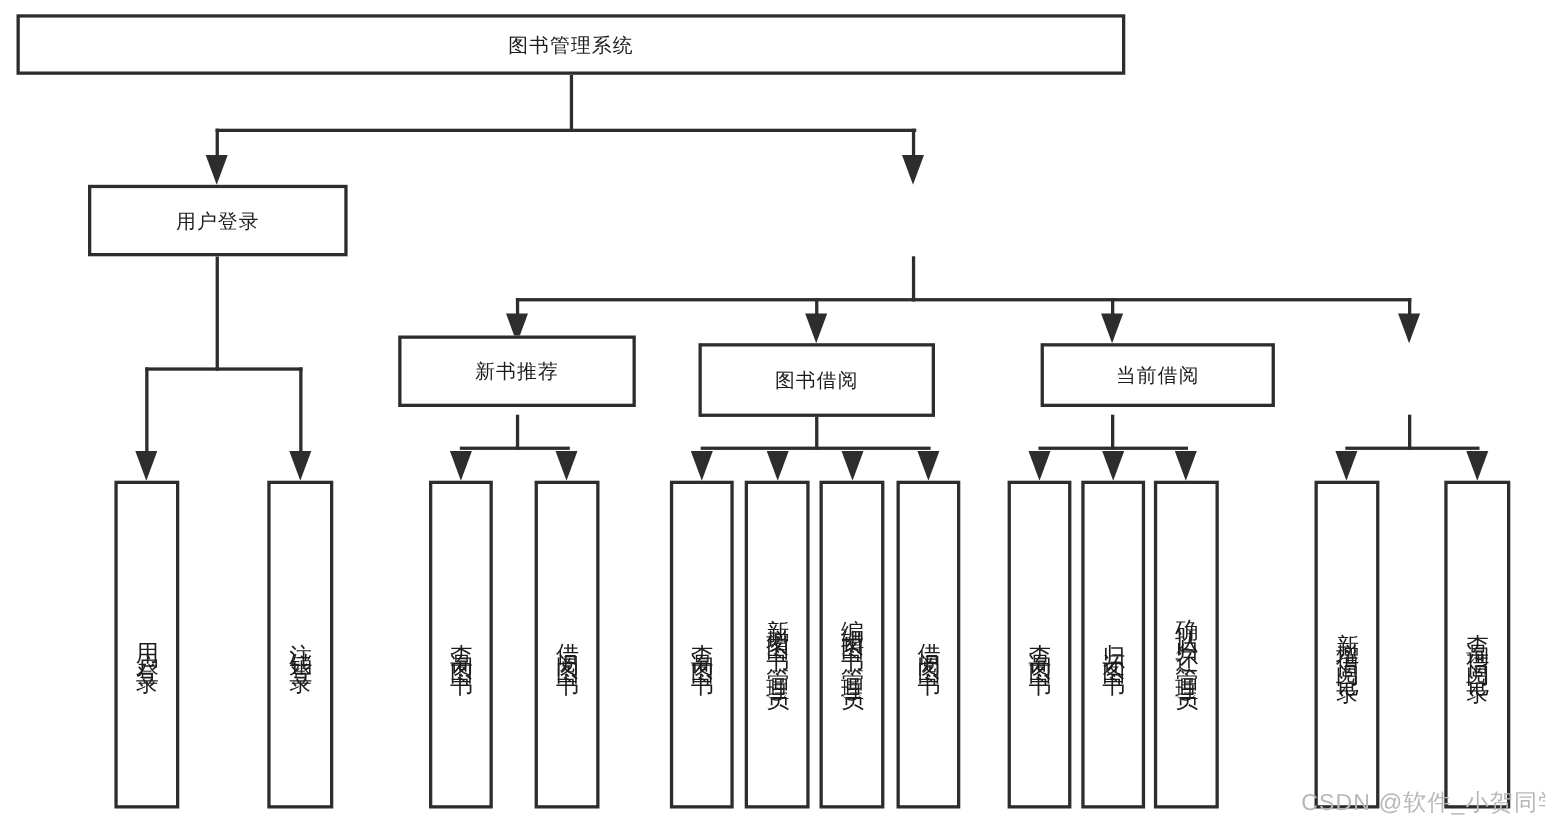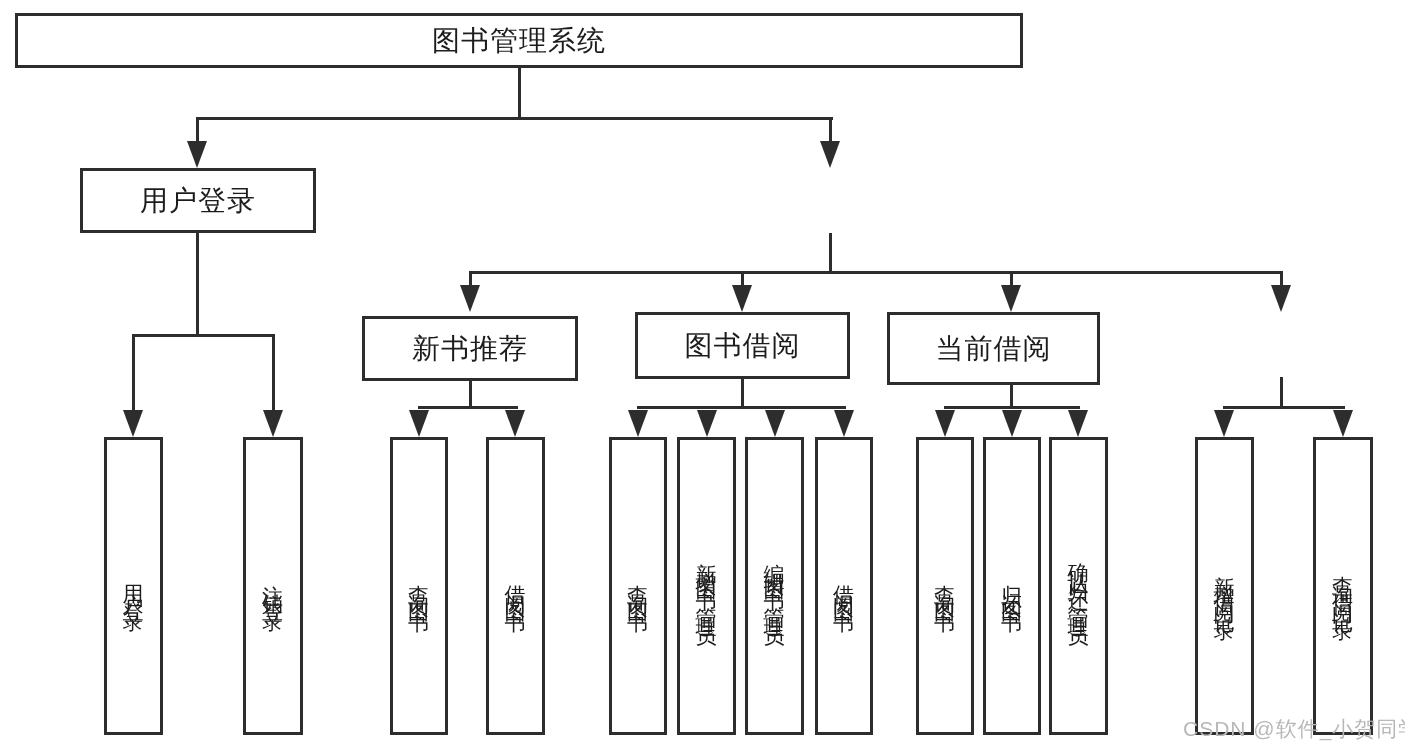--- a/index.html
+++ b/index.html
@@ -18,21 +18,21 @@
     overflow:hidden;
   }
   .box{
     position:absolute;
     box-sizing:border-box;
     border:3px solid var(--line);
     background:#fff;
     display:flex;
     align-items:center;
     justify-content:center;
-    font-size:28px;
+    font-size:18px;
     letter-spacing:1px;
     z-index:2;
   }
   .vbox{font-size:21px;}
   .vbox span{
     writing-mode:vertical-rl;
     text-orientation:mixed;
     letter-spacing:9px;
     line-height:1;
     white-space:nowrap;
@@ -85,23 +85,23 @@
   <div class="hline" style="left:469px;top:271px;width:814px"></div>
   <div class="vline" style="left:469px;top:271px;height:17px"></div>
   <div class="vline" style="left:741px;top:271px;height:17px"></div>
   <div class="vline" style="left:1010px;top:271px;height:17px"></div>
   <div class="vline" style="left:1280px;top:271px;height:17px"></div>
   <div class="arrow" style="left:460px;top:285px"></div>
   <div class="arrow" style="left:732px;top:285px"></div>
   <div class="arrow" style="left:1001px;top:285px"></div>
   <div class="arrow" style="left:1271px;top:285px"></div>
 
-  <div class="box" style="left:362px;top:316px;width:216px;height:65px">新书推荐</div>
+  <div class="box" style="left:362px;top:305px;width:216px;height:65px">新书推荐</div>
   <div class="box" style="left:635px;top:312px;width:215px;height:67px">图书借阅</div>
-  <div class="box" style="left:887px;top:312px;width:213px;height:73px">当前借阅</div>
+  <div class="box" style="left:946px;top:312px;width:213px;height:58px">当前借阅</div>
 
   <div class="vline" style="left:469px;top:377px;height:32px"></div>
   <div class="hline" style="left:418px;top:406px;width:100px"></div>
   <div class="arrow" style="left:409px;top:410px"></div>
   <div class="arrow" style="left:505px;top:410px"></div>
 
   <div class="vline" style="left:741px;top:377px;height:32px"></div>
   <div class="hline" style="left:637px;top:406px;width:209px"></div>
   <div class="arrow" style="left:628px;top:410px"></div>
   <div class="arrow" style="left:697px;top:410px"></div>

